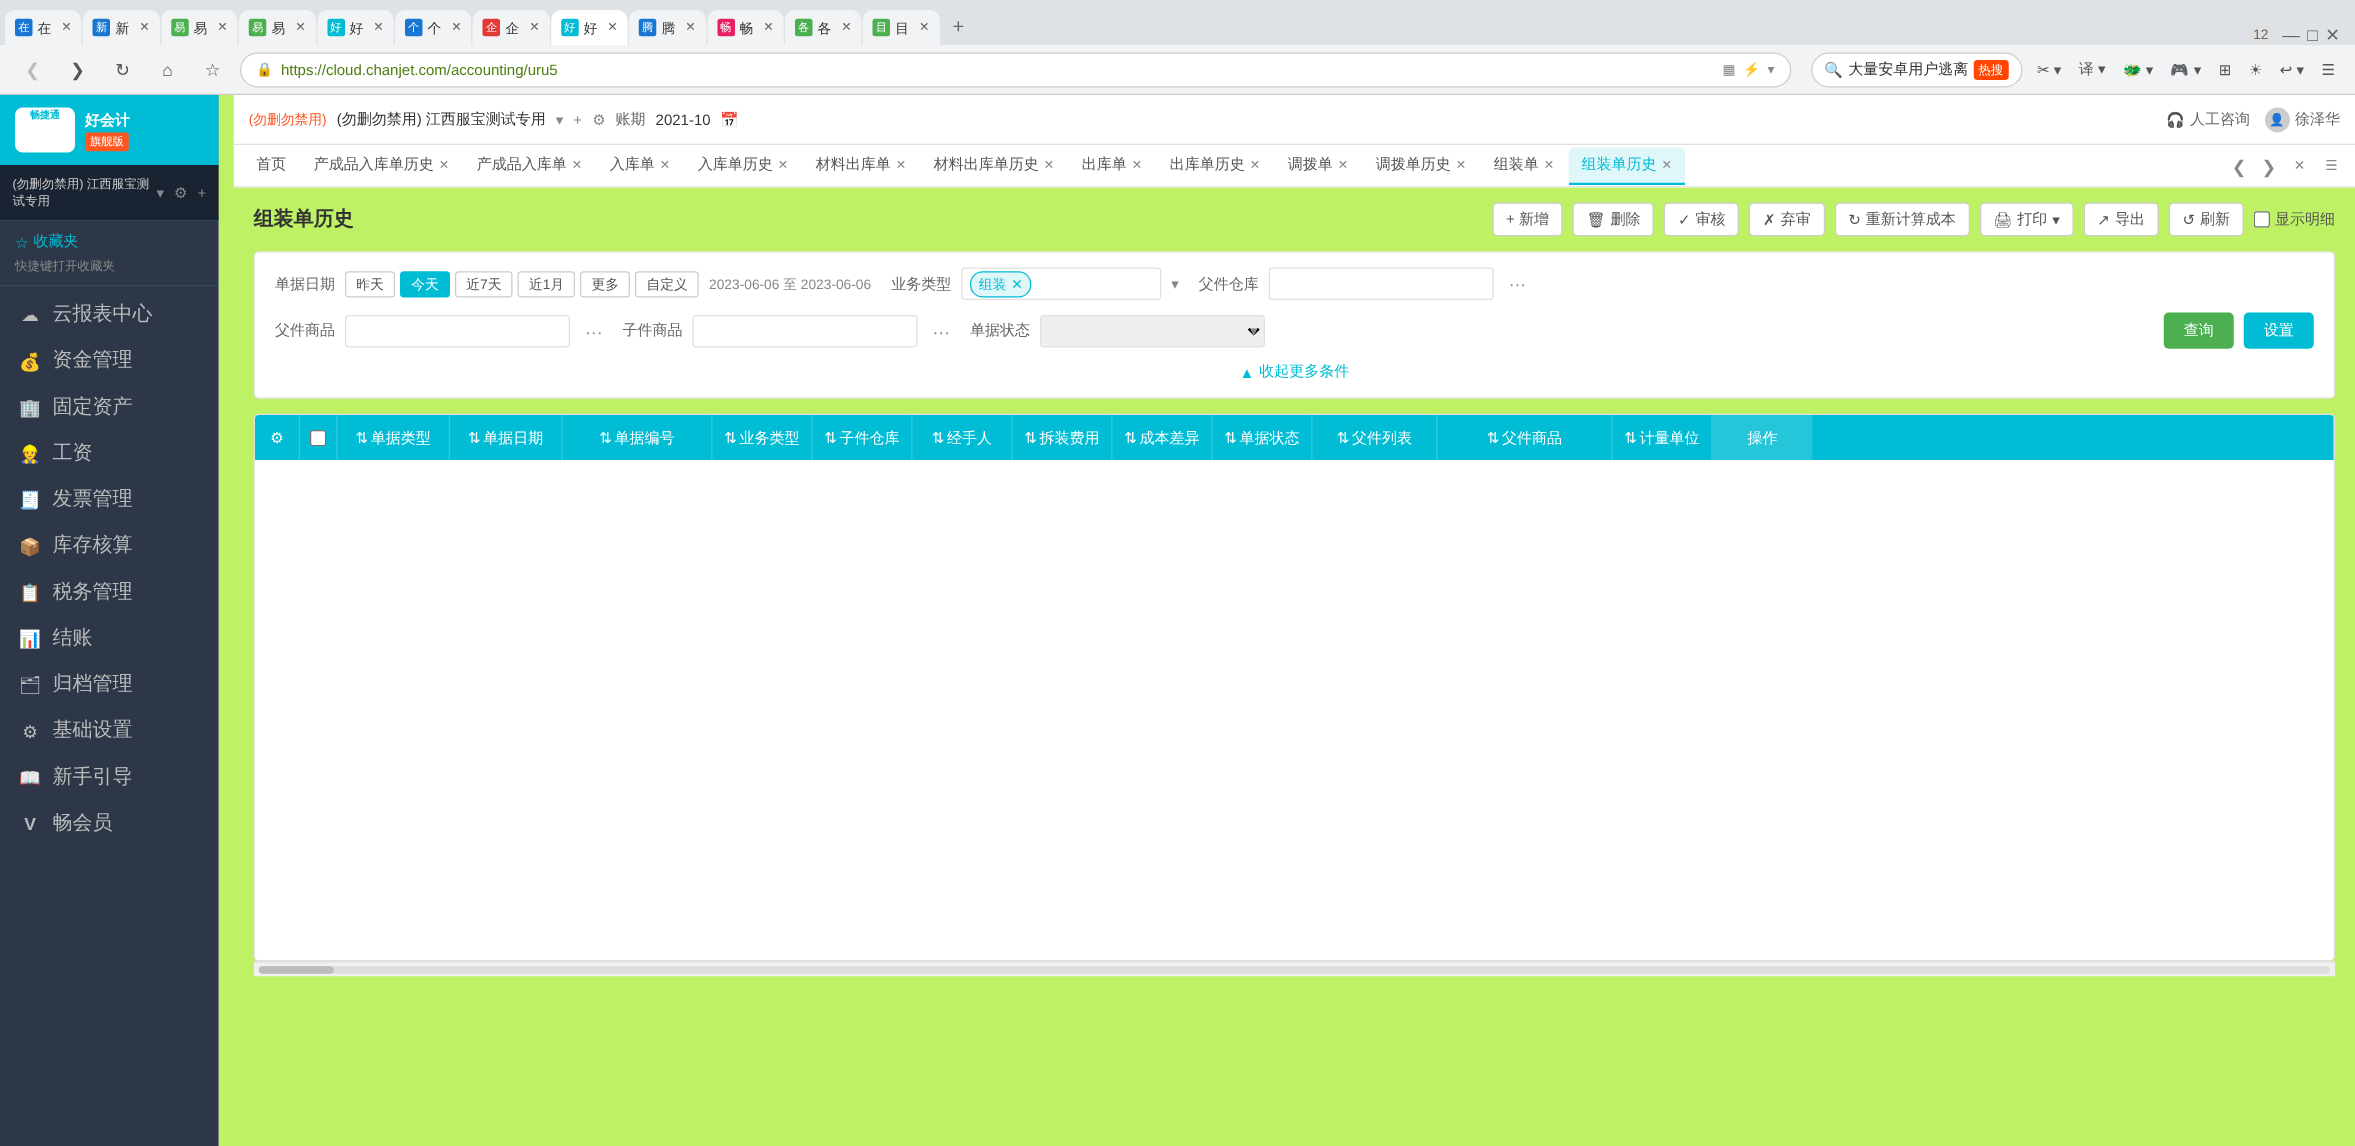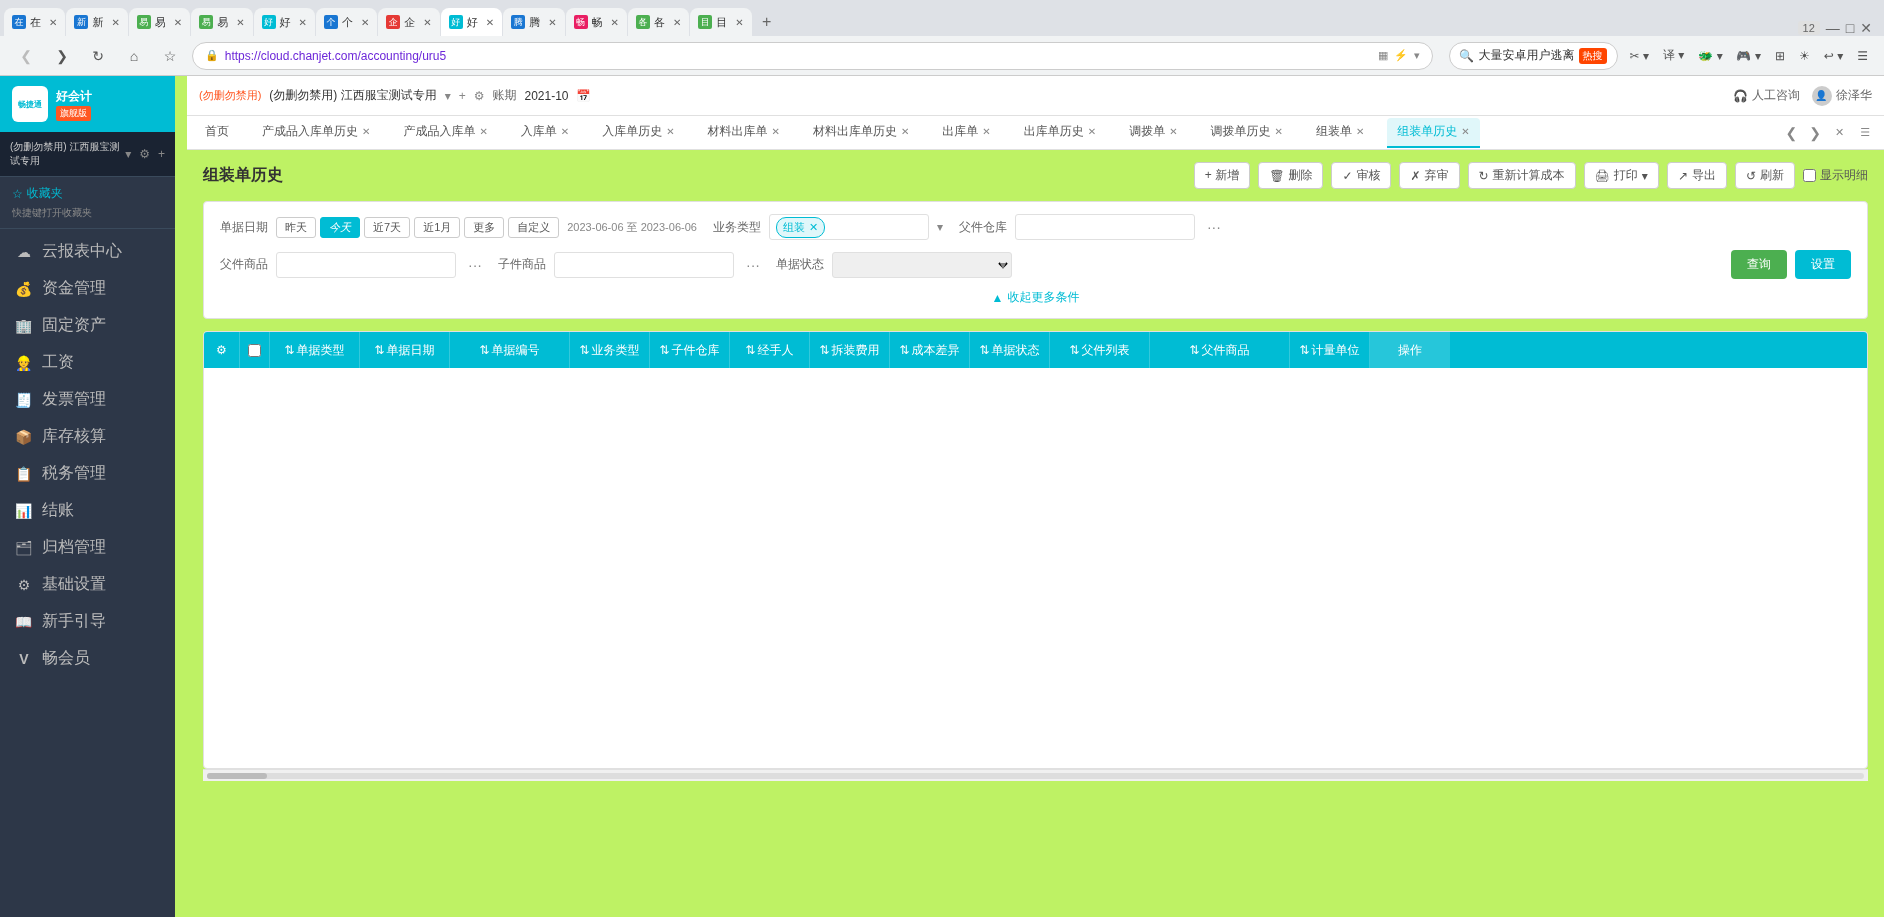--- a/index.html
+++ b/index.html
@@ -12,33 +12,33 @@
     .tab.active { background: #fff; }
     .tab-favicon { width: 14px; height: 14px; border-radius: 2px; flex-shrink: 0; }
     .tab-close { margin-left: 4px; color: #666; font-size: 10px; cursor: pointer; }
     .tab-new { width: 28px; height: 28px; display: flex; align-items: center; justify-content: center; font-size: 16px; color: #666; cursor: pointer; }
 
     .browser-toolbar { display: flex; align-items: center; height: 40px; background: #f1f3f4; padding: 0 12px; gap: 8px; border-bottom: 1px solid #ccc; }
     .nav-btn { width: 28px; height: 28px; display: flex; align-items: center; justify-content: center; border-radius: 50%; cursor: pointer; color: #555; font-size: 14px; }
     .nav-btn.disabled { color: #bbb; cursor: default; }
     .address-bar { flex: 1; height: 28px; background: #fff; border: 1px solid #ccc; border-radius: 14px; display: flex; align-items: center; padding: 0 12px; font-size: 12px; color: #333; gap: 6px; }
     .address-lock { color: #4caf50; font-size: 11px; }
-    .address-url { flex: 1; color: #6d28d9; }
+    .address-url { flex: 1; color: #4d7c0f; }
     .search-area { display: flex; align-items: center; gap: 4px; margin-left: 8px; background: #fff; border: 1px solid #ccc; border-radius: 14px; padding: 0 10px; height: 28px; font-size: 12px; color: #333; }
     .hot-tag { background: #ff4500; color: #fff; font-size: 10px; padding: 1px 4px; border-radius: 3px; }
     .toolbar-actions { display: flex; align-items: center; gap: 6px; }
     .toolbar-icon-btn { display: flex; align-items: center; gap: 2px; cursor: pointer; color: #555; font-size: 12px; padding: 2px 4px; }
 
     
     .app-container { display: flex; width: 1884px; height: 841px; }
 
     
     .sidebar { width: 175px; background: #2d3748; display: flex; flex-direction: column; flex-shrink: 0; height: 100%; }
     .sidebar-header { background: #00bcd4; padding: 10px 12px; display: flex; align-items: center; gap: 8px; }
-    .sidebar-logo { width: 36px; height: 36px; background: #fff; border-radius: 6px; display: flex; align-items: center; justify-content: center; font-size: 10px; color: #00bcd4; font-weight: bold; }
+    .sidebar-logo { width: 48px; height: 36px; background: #fff; border-radius: 6px; display: flex; justify-content: center; font-size: 10px; color: #00bcd4; font-weight: bold; }
 
     .company-selector { background: #1a2332; padding: 8px 10px; display: flex; align-items: center; gap: 4px; cursor: pointer; border-bottom: 1px solid #3a4a5c; }
 
     .favorites-section { padding: 8px 12px; border-bottom: 1px solid #3a4a5c; }
     .favorites-header { color: #00bcd4; font-size: 12px; margin-bottom: 4px; display: flex; align-items: center; gap: 4px; cursor: pointer; }
     .favorites-hint { color: #888; font-size: 10px; }
 
     .sidebar-nav { flex: 1; overflow-y: auto; padding: 4px 0; }
     .nav-item { display: flex; align-items: center; padding: 8px 16px; cursor: pointer; color: #bbb; gap: 10px; }
     .nav-item-icon { width: 16px; height: 16px; display: flex; align-items: center; justify-content: center; font-size: 14px; flex-shrink: 0; }
@@ -47,21 +47,21 @@
     
     .main-content { flex: 1; display: flex; flex-direction: column; background: #bef264; overflow: hidden; padding-left: 12px; }
 
     
     .app-header { background: #fff; border-bottom: 1px solid #e0e0e0; display: flex; align-items: center; padding: 0 12px; height: 40px; gap: 8px; }
     .header-actions { margin-left: auto; display: flex; align-items: center; gap: 12px; }
     .header-service { display: flex; align-items: center; gap: 4px; color: #666; font-size: 12px; cursor: pointer; }
     .header-user { display: flex; align-items: center; gap: 4px; color: #666; font-size: 12px; cursor: pointer; }
 
     
-    .page-tabs { background: #fff; border-bottom: 1px solid #e0e0e0; display: flex; align-items: center; overflow-x: auto; white-space: nowrap; padding: 0 8px; height: 34px; gap: 13px; }
+    .page-tabs { background: #fff; border-bottom: 1px solid #e0e0e0; display: flex; align-items: center; overflow-x: auto; white-space: nowrap; padding: 0 8px; height: 34px; gap: 2px; }
     .page-tab { display: inline-flex; align-items: center; padding: 0 10px; height: 30px; font-size: 12px; color: #555; cursor: pointer; border-bottom: 2px solid transparent; gap: 4px; flex-shrink: 0; }
     .page-tab.active { color: #00bcd4; border-bottom: 2px solid #00bcd4; background: #e0f7fa; border-radius: 4px 4px 0 0; }
     .page-tab-close { color: #888; font-size: 10px; cursor: pointer; }
     .tab-nav-arrow { color: #888; cursor: pointer; font-size: 14px; padding: 0 4px; }
     .tab-extra { display: flex; align-items: center; margin-left: auto; gap: 4px; }
     .tab-extra-btn { color: #888; font-size: 11px; cursor: pointer; padding: 2px 6px; }
 
     
     .page-content { flex: 1; overflow-y: auto; padding: 12px 16px; }
 
@@ -74,21 +74,21 @@
     .btn-query { background: #4caf50; color: #fff; border: none; padding: 6px 16px; border-radius: 4px; cursor: pointer; font-size: 12px; }
     .btn-settings { background: #00bcd4; color: #fff; border: none; padding: 6px 16px; border-radius: 4px; cursor: pointer; font-size: 12px; }
 
     
     .filter-area { background: #fff; border: 1px solid #e0e0e0; border-radius: 4px; padding: 12px 16px; margin-bottom: 12px; }
     .filter-row { display: flex; align-items: center; gap: 16px; margin-bottom: 10px; }
     .filter-item { display: flex; align-items: center; gap: 8px; }
     .filter-label { color: #666; font-size: 12px; white-space: nowrap; }
     .filter-date-btns { display: flex; align-items: center; gap: 4px; }
     .date-btn { padding: 2px 8px; border: 1px solid #ccc; border-radius: 3px; background: #fff; color: #555; font-size: 11px; cursor: pointer; }
-    .date-btn.active { background: #00bcd4; color: #fff; border-color: #00bcd4; font-style: italic; }
+    .date-btn.active { background: #00bcd4; color: #fff; border-color: #00bcd4; }
     .date-range { color: #888; font-size: 11px; text-align: center; }
     .filter-input { border: 1px solid #e0e0e0; border-radius: 3px; padding: 3px 8px; font-size: 12px; width: 180px; height: 26px; }
     .filter-tag { display: inline-flex; align-items: center; background: #e0f7fa; border: 1px solid #00bcd4; border-radius: 10px; padding: 2px 6px; font-size: 11px; color: #00bcd4; gap: 4px; }
     .filter-tag-close { cursor: pointer; color: #00bcd4; }
     .filter-select { border: 1px solid #e0e0e0; border-radius: 3px; padding: 3px 8px; font-size: 12px; width: 180px; height: 26px; }
     .filter-dots { color: #888; cursor: pointer; margin-left: 4px; font-size: 14px; }
     .collapse-bar { display: flex; align-items: center; justify-content: center; color: #00bcd4; font-size: 12px; cursor: pointer; margin-top: 4px; gap: 4px; }
 
     
     .data-table-wrap { background: #fff; border: 1px solid #e0e0e0; border-radius: 4px; overflow: hidden; }

